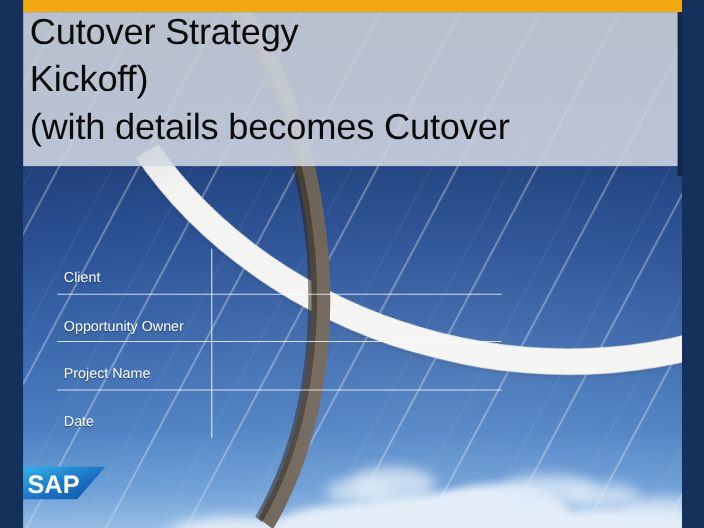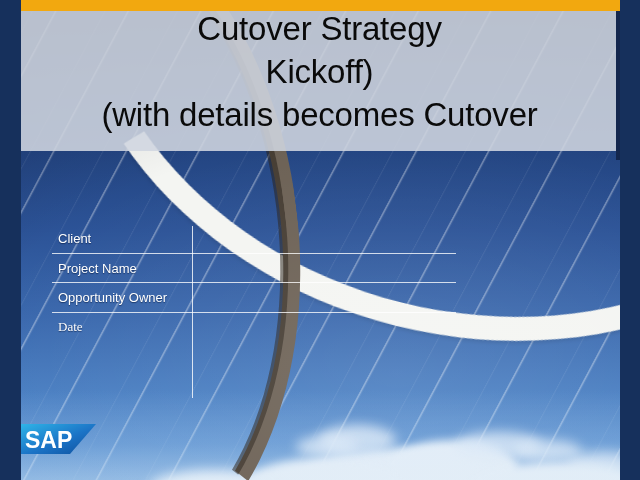--- a/index.html
+++ b/index.html
@@ -177,37 +177,38 @@
     left: 27px;
     top: 7px;
     width: 585px;
     color: #0a0a0a;
     font-size: 33px;
     line-height: 43px;
     letter-spacing: -0.2px;
     font-weight: 400;
     z-index: 31;
   }
-  .title-line { display: block; white-space: nowrap; text-align: center; }
+  .title-line { display: block; white-space: nowrap; }
 
   
   .form-table {
     position: absolute;
     left: 52px;
     top: 224px;
     width: 404px;
     z-index: 32;
   }
   .form-row {
     position: relative;
     height: 28.6px;
     border-bottom: 1px solid rgba(255,255,255,0.78);
+    margin-top: 14px;
   }
   .form-row.first { border-top: none; }
-  .form-row.last { border-bottom: none; font-family: Liberation Serif, serif; }
+  .form-row.last { border-bottom: none; }
   .form-label {
     position: absolute;
     left: 6px;
     top: 50%;
     transform: translateY(-50%);
     color: #ffffff;
     font-size: 13px;
     white-space: nowrap;
     text-shadow: 0 1px 1px rgba(0,20,55,0.55);
   }
@@ -275,26 +276,26 @@
 
   <div class="form-table">
     <div class="form-divider"></div>
 
     <div class="form-row first">
       <span class="form-label">Client</span>
       <span class="form-value"></span>
     </div>
 
     <div class="form-row">
-      <span class="form-label">Project Name</span>
+      <span class="form-label">Opportunity Owner</span>
       <span class="form-value"></span>
     </div>
 
     <div class="form-row">
-      <span class="form-label">Opportunity Owner</span>
+      <span class="form-label">Project Name</span>
       <span class="form-value"></span>
     </div>
 
 
 
     <div class="form-row last">
       <span class="form-label">Date</span>
       <span class="form-value"></span>
     </div>
   </div>

